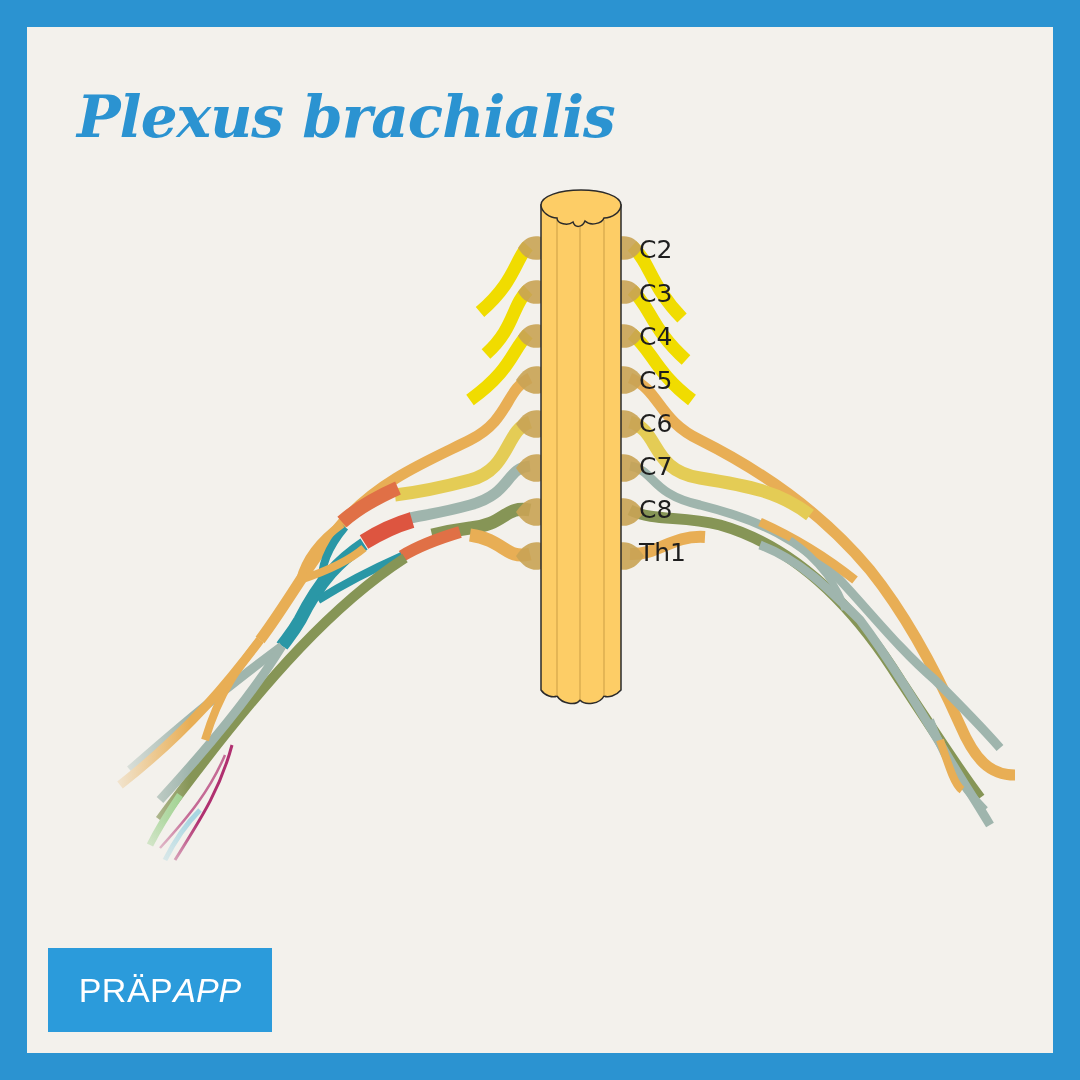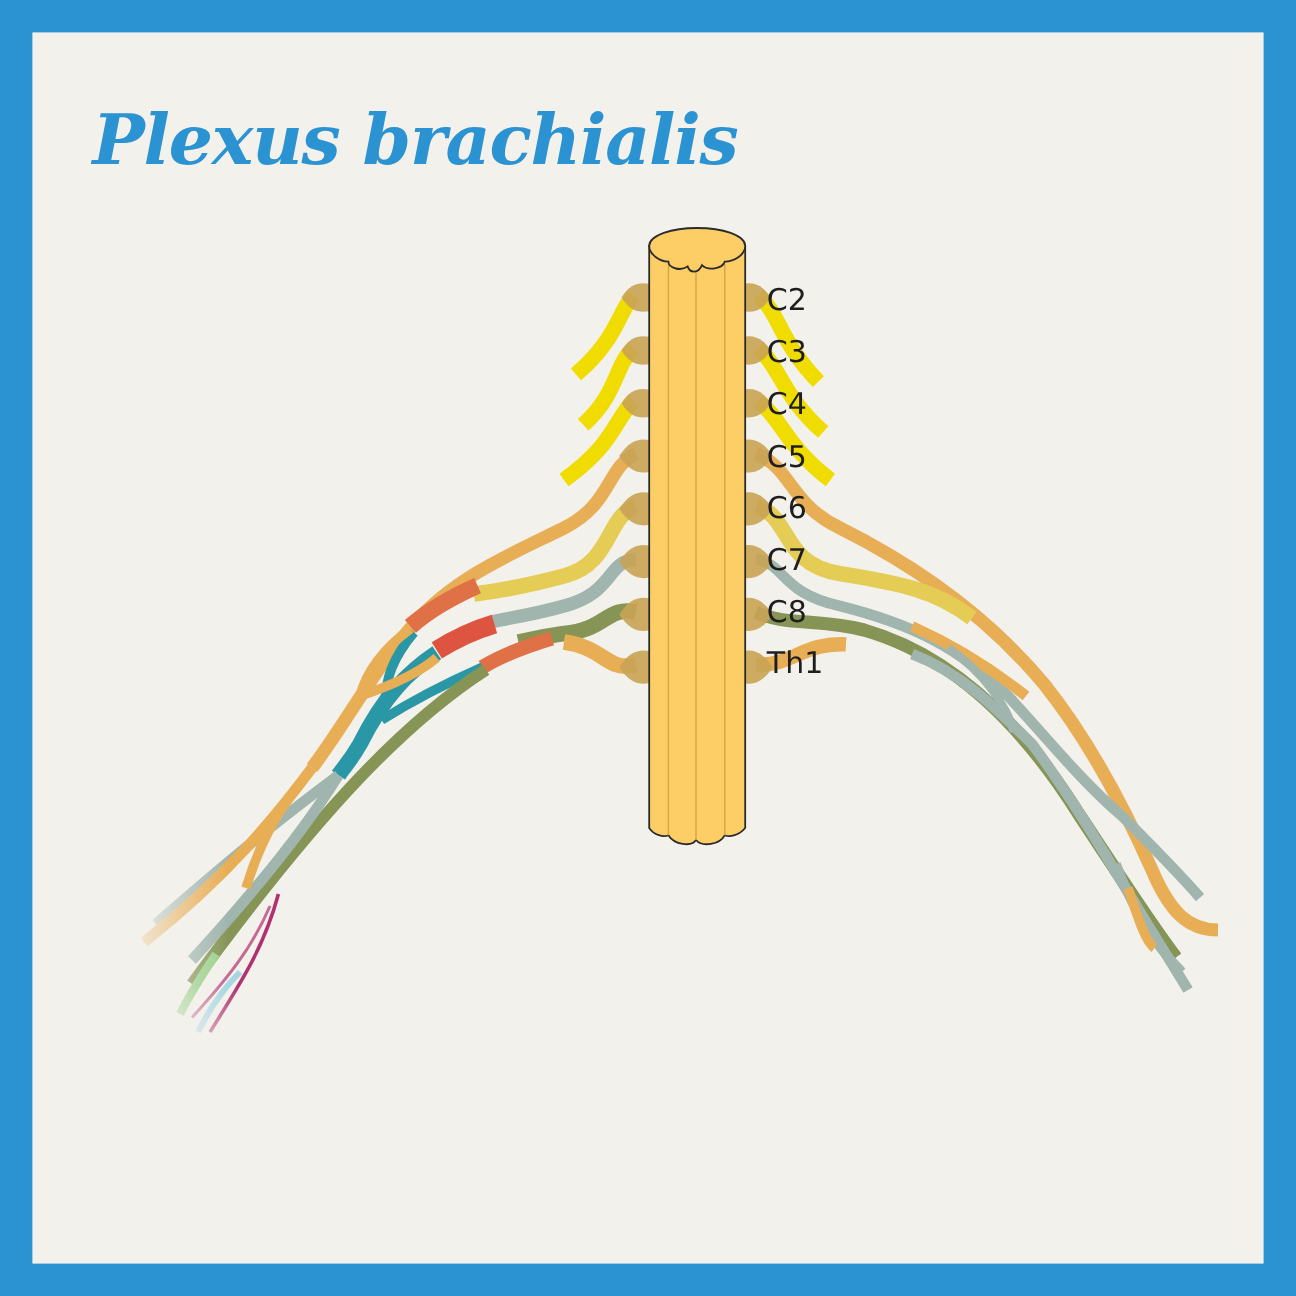--- a/index.html
+++ b/index.html
@@ -138,13 +138,17 @@
       <text class="seg-label" x="639" y="302">C3</text>
       <text class="seg-label" x="639" y="345">C4</text>
       <text class="seg-label" x="639" y="389">C5</text>
       <text class="seg-label" x="639" y="432">C6</text>
       <text class="seg-label" x="639" y="475">C7</text>
       <text class="seg-label" x="639" y="518">C8</text>
       <text class="seg-label" x="639" y="561">Th1</text>
     </g>
   </svg>
 
+  <div class="logo">
+    <span class="reg">PRÄP</span>
+      <span class="it">APP</span>
+  </div>
 </div>
 
 </body></html>

